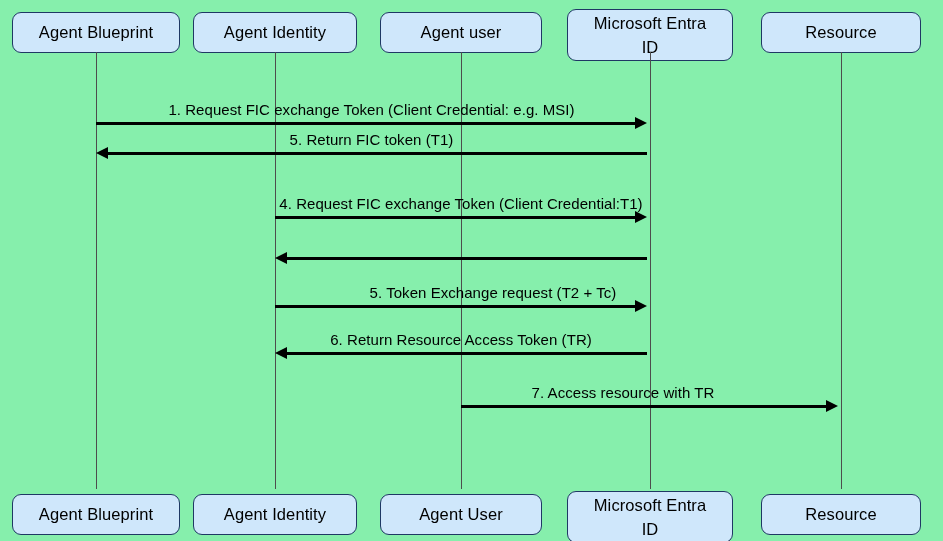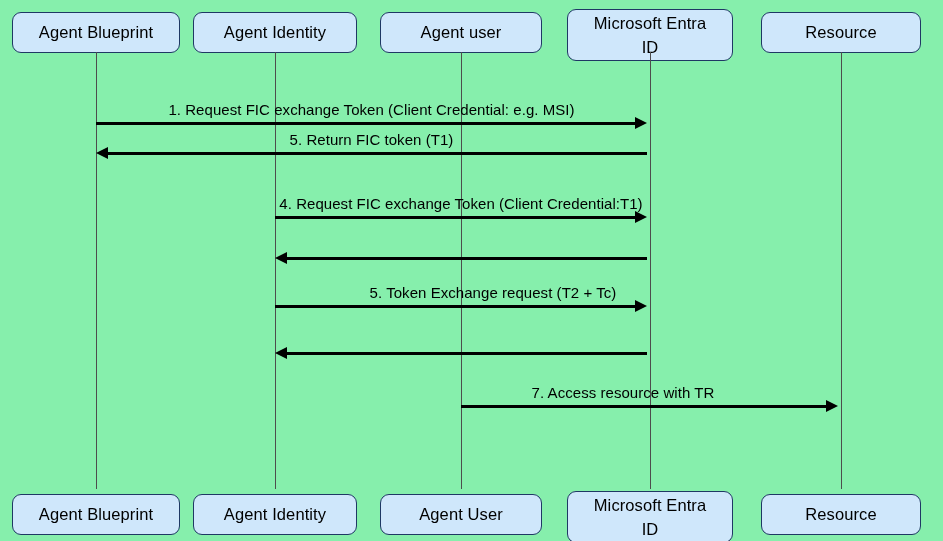--- a/index.html
+++ b/index.html
@@ -133,16 +133,17 @@
     <div class="msg-line" style="left: 275px; width: 362px; top: 216px;"></div>
     <div class="arrowhead right" style="left: 635px; top: 211px;"></div>
     <div class="msg-label" style="left: 461px; top: 195px;">4. Request FIC exchange Token (Client Credential:T1)</div>
     <div class="msg-line" style="left: 285px; width: 362px; top: 257px;"></div>
     <div class="arrowhead left" style="left: 275px; top: 252px;"></div>
     <div class="msg-line" style="left: 275px; width: 362px; top: 305px;"></div>
     <div class="arrowhead right" style="left: 635px; top: 300px;"></div>
     <div class="msg-label" style="left: 477px; top: 284px; margin-left: 16px;">5. Token Exchange request (T2 + Tc)</div>
     <div class="msg-line" style="left: 285px; width: 362px; top: 352px;"></div>
     <div class="arrowhead left" style="left: 275px; top: 347px;"></div>
+    <div class="msg-label" style="left: 461px; top: 331px;">6. Return Resource Access Token (TR)</div>
     <div class="msg-line" style="left: 461px; width: 367px; top: 405px;"></div>
     <div class="arrowhead right" style="left: 826px; top: 400px;"></div>
     <div class="msg-label" style="left: 623px; top: 384px;">7. Access resource with TR</div>
   </div>
 
 </body></html>

